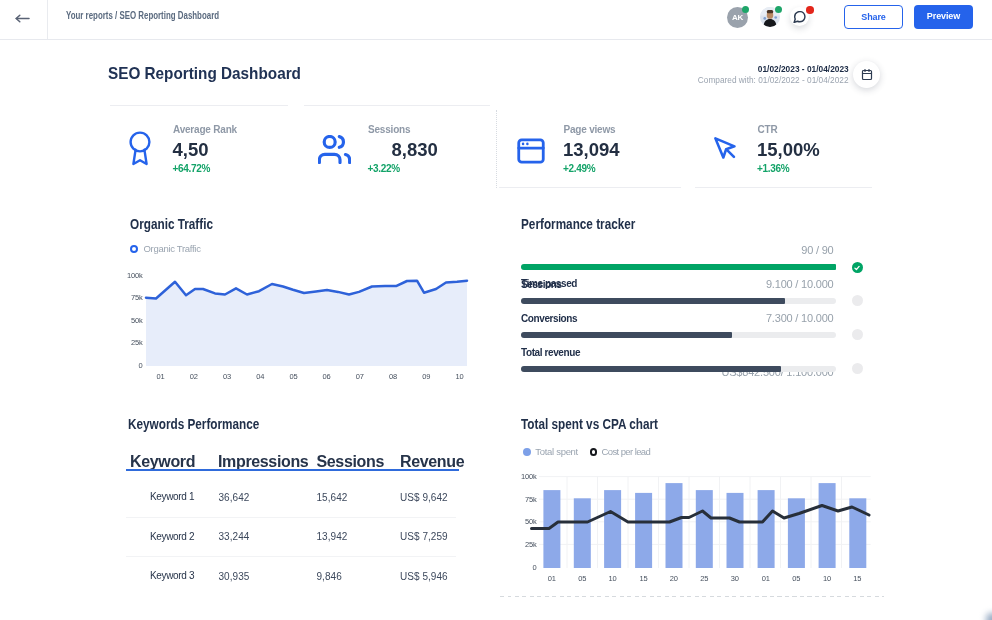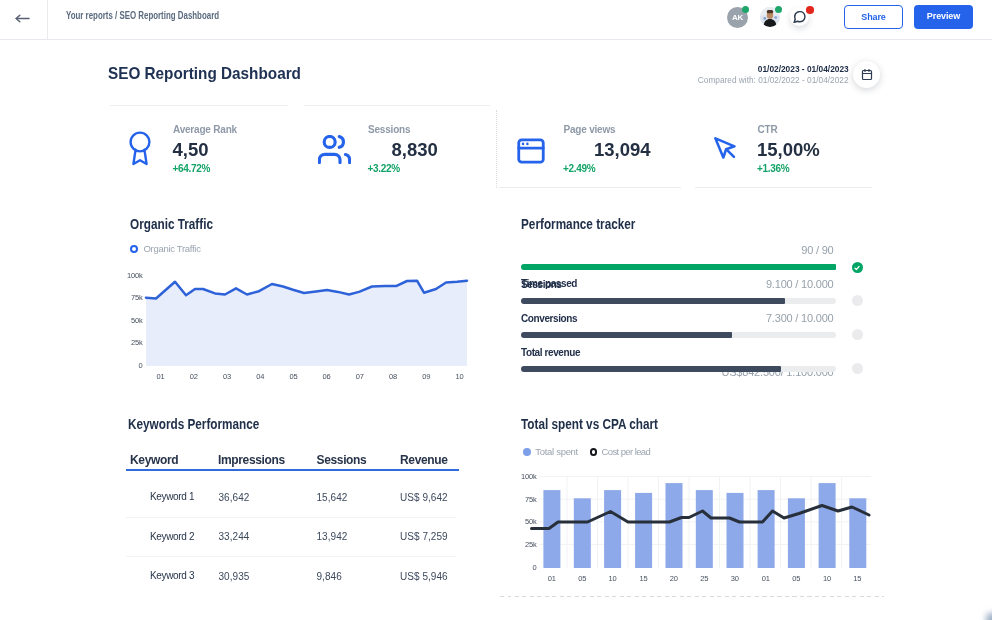--- a/index.html
+++ b/index.html
@@ -40,21 +40,21 @@
   .legend-txt { position:absolute; font-size:9.5px; line-height:1; color:#9aa4b0; letter-spacing:-0.3px; }
 
   
   .pt-label { position:absolute; font-size:10px; line-height:1; font-weight:bold; color:#22304a; letter-spacing:-0.4px; }
   .pt-val { position:absolute; right:158.5px; font-size:11px; line-height:1; font-weight:normal; color:#97a1ab; letter-spacing:-0.2px; }
   .pt-track { position:absolute; left:521px; width:315px; height:6px; border-radius:3px; background:#ebecee; }
   .pt-fill { height:6px; border-radius:3px 1px 1px 3px; background:#3e4b5e; }
   .pt-circ { position:absolute; left:851.5px; width:11px; height:11px; border-radius:50%; background:#ebebed; }
 
   
-  .th { position:absolute; font-size:12px; line-height:1; font-weight:bold; color:#27344a; letter-spacing:-0.35px; }
+  .th { position:absolute; font-size:16px; line-height:1; font-weight:bold; color:#27344a; letter-spacing:-0.35px; }
   .td-k { position:absolute; font-size:10px; line-height:1; font-weight:normal; color:#27344a; letter-spacing:-0.35px;margin-left:20px; }
   .td { position:absolute; font-size:10px; line-height:1; color:#3c485c; letter-spacing:0.05px; }
   #blueline { position:absolute; left:126px; top:469px; width:333px; height:2px; background:#2f6bdb; }
   .rowsep { position:absolute; left:126px; width:330px; height:1px; background:#f2f3f5; }
 
   #dashline { position:absolute; left:500px; top:596px; width:384px; height:1px; background:repeating-linear-gradient(90deg,#d6dade 0 4px,transparent 4px 7.5px); }
 </style>
 </head>
 <body>
 <div id="page">
@@ -132,21 +132,21 @@
   <div class="kpi-value" style="left:367.5px; top:140.5px;margin-left:24px;">8,830</div>
   <div class="kpi-delta" style="left:367.5px; top:163.8px;">+3.22%</div>
 
   <svg class="abs" style="left:517px; top:137.5px;" width="28" height="26" viewBox="0 0 24 22" fill="none" stroke="#2563eb" stroke-width="2.4" stroke-linecap="round" stroke-linejoin="round">
     <rect x="1.5" y="1.5" width="21" height="19" rx="2.5"></rect>
     <line x1="1.5" y1="8.5" x2="22.5" y2="8.5"></line>
     <circle cx="5.2" cy="4.9" r="1.1" fill="#2563eb" stroke="none"></circle>
     <circle cx="8.9" cy="4.9" r="1.1" fill="#2563eb" stroke="none"></circle>
   </svg>
   <div class="kpi-label" style="left:563.5px; top:124.6px;">Page views</div>
-  <div class="kpi-value" style="left:594px; top:140.5px;">13,094</div>
+  <div class="kpi-value" style="left:563px; top:140.5px;">13,094</div>
   <div class="kpi-delta" style="left:563px; top:163.8px;">+2.49%</div>
 
   <svg class="abs" style="left:711.5px; top:134.5px;" width="27" height="27" viewBox="0 0 24 24" fill="none" stroke="#2563eb" stroke-width="2.3" stroke-linecap="round" stroke-linejoin="round">
     <path d="M3 3l7.07 16.97 2.51-7.39 7.39-2.51L3 3z"></path>
     <path d="M13 13l6.5 6.5"></path>
   </svg>
   <div class="kpi-label" style="left:757.5px; top:124.6px;">CTR</div>
   <div class="kpi-value" style="left:757px; top:140.5px;">15,00%</div>
   <div class="kpi-delta" style="left:757px; top:163.8px;">+1.36%</div>
 

